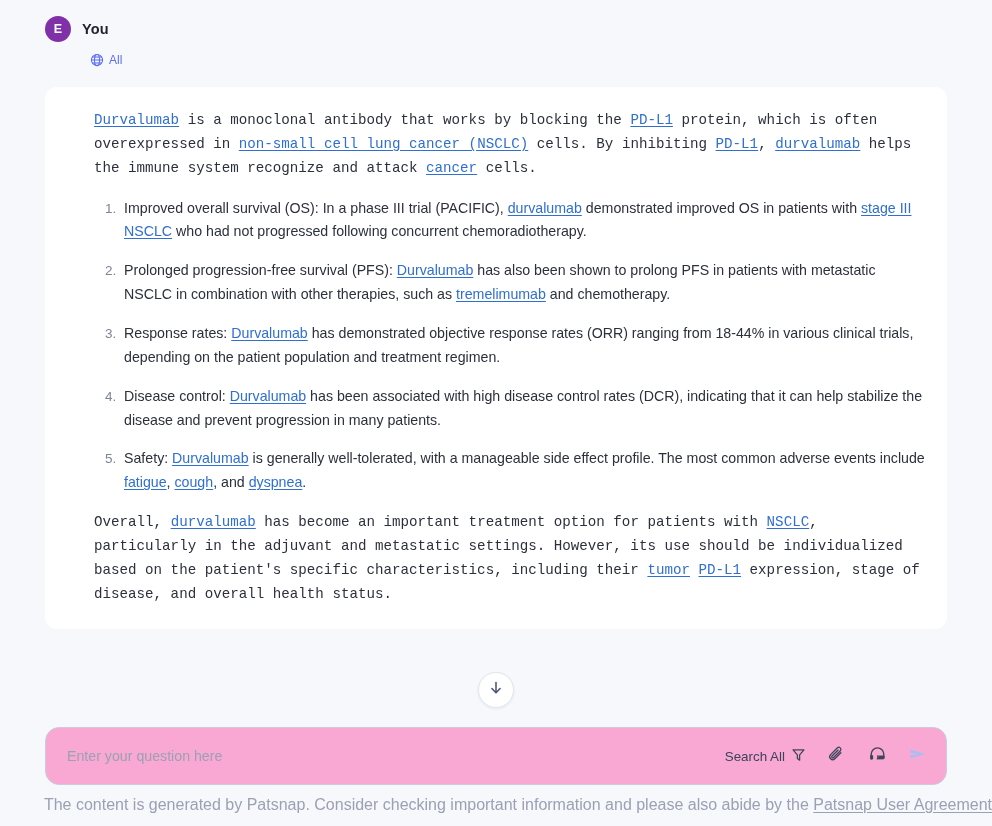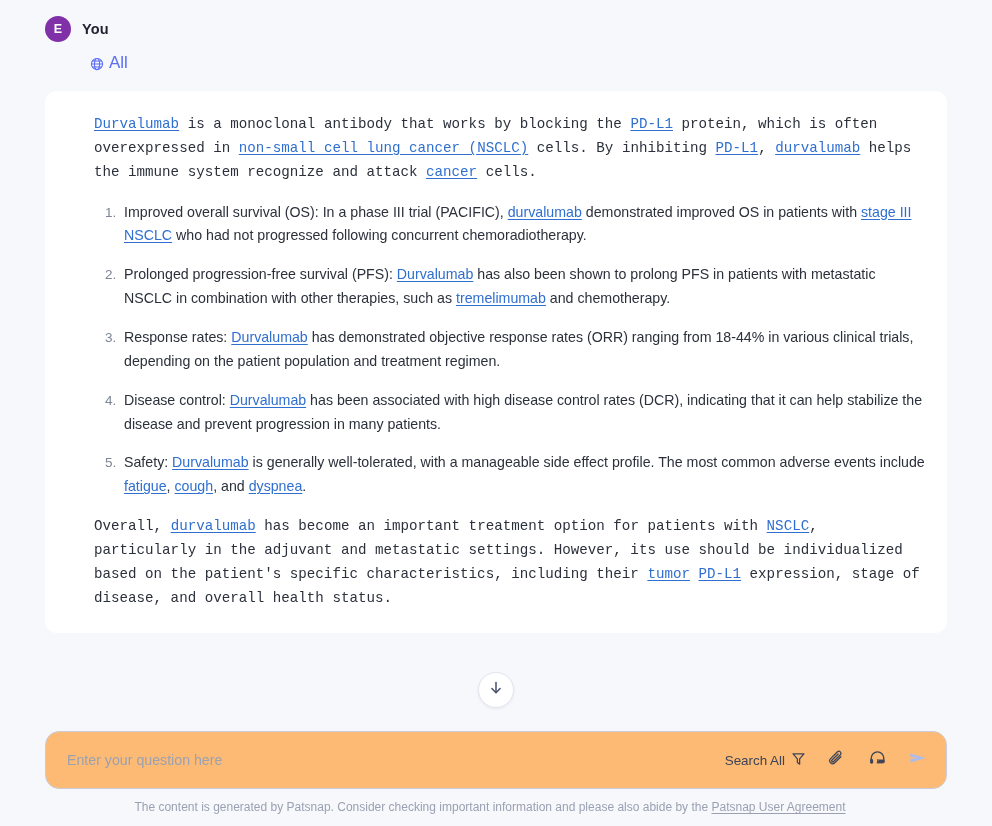--- a/index.html
+++ b/index.html
@@ -56,23 +56,22 @@
   }
   .user-question {
     margin: 10px 0 0 45px;
     font-size: 14.2px;
     color: #2b303b;
     line-height: 1.5;
   }
   .scope-chip {
     margin: 9px 0 0 45px;
     display: inline-flex;
-    align-items: center;
     gap: 5px;
-    font-size: 17px;
+    font-size: 12px;
     color: #5b6ef5;
     cursor: pointer;
   }
   .globe-icon { width: 14px; height: 14px; display: block; }
 
   
   .card {
     margin: 16px 45px 0 45px;
     background: #ffffff;
     border-radius: 12px;
@@ -130,21 +129,21 @@
     z-index: 5;
   }
 
   
   .composer-wrap {
     flex: 0 0 auto;
     padding: 10px 45px 0 45px;
   }
   .composer {
     height: 58px;
-    background: #fdba74;
+    background: #f9a8d4;
     border: 1px solid #c9cddb;
     border-radius: 14px;
     display: flex;
     align-items: center;
     padding: 0 17px 0 19px;
   }
   .composer input {
     flex: 1 1 auto;
     border: none;
     outline: none;
@@ -173,24 +172,24 @@
     display: inline-flex;
     align-items: center;
     justify-content: center;
     cursor: pointer;
     width: 22px; height: 22px;
   }
 
   
   .footer {
     flex: 0 0 auto;
-    text-align: center;
-    font-size: 12px;
+    text-align: right;
+    font-size: 16px;
     color: #9aa1b2;
-    padding: 11px 12px 12px 0;
+    padding: 11px 0 12px 0;
   }
   .footer a {
     color: #9aa1b2;
     text-decoration: underline;
     text-underline-offset: 2px;
     cursor: pointer;
   }
 </style>
 </head>
 <body>

